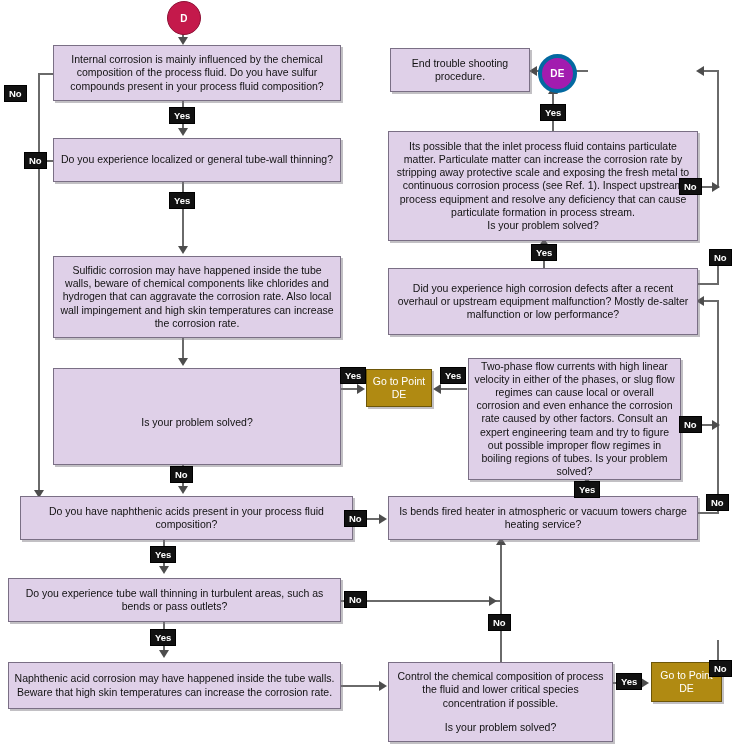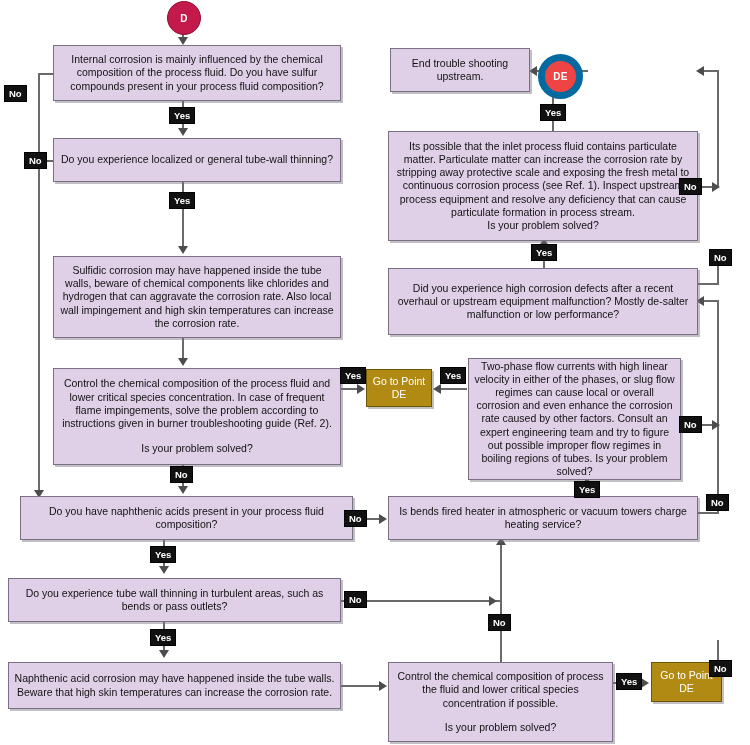--- a/index.html
+++ b/index.html
@@ -38,21 +38,21 @@
   }
 
   
   .circ{
     position:absolute;border-radius:50%;
     display:flex;align-items:center;justify-content:center;
     color:#fff;font-weight:bold;font-size:10px;letter-spacing:.3px;
     z-index:4;
   }
   .circ.d{background:#C4194B;border:1px solid #8d1236;}
-  .circ.de{background:#ef4444;border:7px solid #0369a1;}
+  .circ.de{background:#a21caf;border:4px solid #0369a1;}
 
   
   .lbl{
     position:absolute;background:#111;color:#fff;
     font-size:9.5px;font-weight:bold;line-height:11px;
     padding:1.5px 4px 2px 4px;
     border:1px solid #000;
     z-index:6;white-space:nowrap;
   }
 
@@ -84,38 +84,37 @@
 
   <div class="box" style="left:53px;top:138px;width:288px;height:44px;">
     <span class="inner">Do you experience localized or general tube-wall thinning?</span>
   </div>
 
   <div class="box" style="left:53px;top:256px;width:288px;height:82px;">
     <span class="inner">Sulfidic corrosion may have happened inside the tube walls, beware of chemical components like chlorides and hydrogen that can aggravate the corrosion rate. Also local wall impingement and high skin temperatures can increase the corrosion rate.</span>
   </div>
 
   <div class="box" style="left:53px;top:368px;width:288px;height:97px;flex-direction:column;justify-content:center;">
-    <span class="inner">Control the chemical composition of the process fluid and lower critical species concentration. In case of frequent flame impingements, solve the problem according to instructions given in burner troubleshooting guide (Ref. 2).</span>
     <span class="inner" style="margin-top:12px;">Is your problem solved?</span>
   </div>
 
   <div class="box" style="left:20px;top:496px;width:333px;height:44px;">
     <span class="inner">Do you have naphthenic acids present in your process fluid composition?</span>
   </div>
 
   <div class="box" style="left:8px;top:578px;width:333px;height:44px;">
     <span class="inner">Do you experience tube wall thinning in turbulent areas, such as  bends or pass outlets?</span>
   </div>
 
   <div class="box" style="left:8px;top:662px;width:333px;height:47px;">
     <span class="inner">Naphthenic acid corrosion may have happened inside the tube walls. Beware that high skin temperatures can increase the corrosion rate.</span>
   </div>
 
   <div class="box" style="left:390px;top:48px;width:140px;height:44px;">
-    <span class="inner">End trouble shooting upstream.</span>
+    <span class="inner">End trouble shooting procedure.</span>
   </div>
 
 
   <div class="box" style="left:388px;top:131px;width:310px;height:110px;flex-direction:column;justify-content:center;">
     <span class="inner">Its possible that the inlet process fluid contains particulate matter. Particulate matter can increase the corrosion rate by stripping away protective scale and exposing the fresh metal to continuous corrosion process (see Ref. 1). Inspect upstream process equipment and resolve any deficiency that can cause particulate formation in process stream.</span>
     <span class="inner">Is your problem solved?</span>
   </div>
 
   <div class="box" style="left:388px;top:268px;width:310px;height:67px;">
     <span class="inner">Did you experience high corrosion defects after a recent overhaul or upstream equipment malfunction? Mostly de-salter malfunction or low performance?</span>

